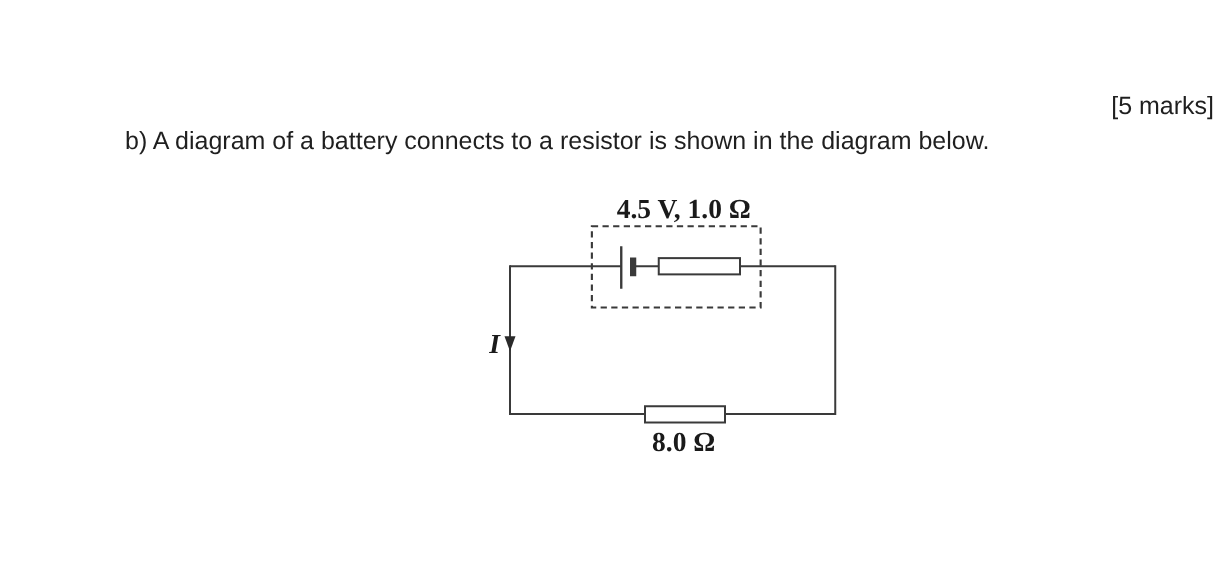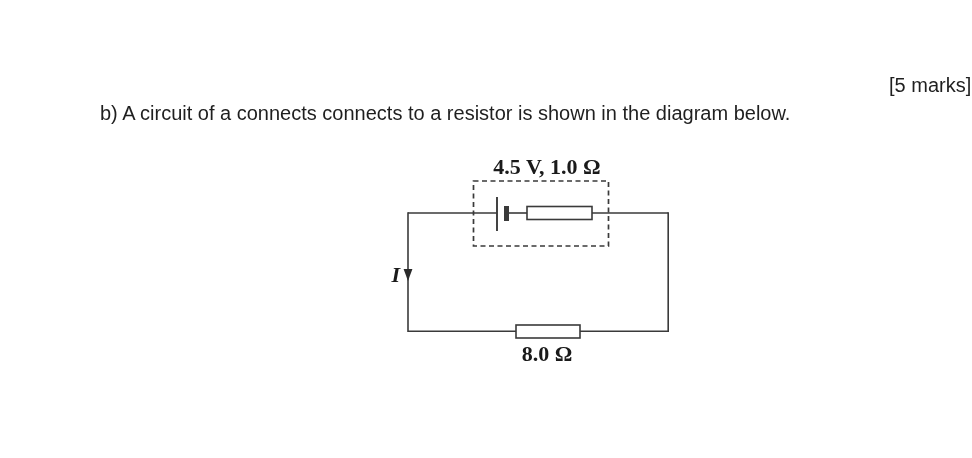--- a/index.html
+++ b/index.html
@@ -72,21 +72,21 @@
     fill: #1a1a1a;
   }
 </style>
 </head>
 <body>
 
 <div class="page">
 
   <div class="txt marks">[5 marks]</div>
 
-  <div class="txt intro">b) A circuit of a connects connects to a resistor is shown in the diagram below.</div>
+  <div class="txt intro">b) A diagram of a battery connects to a resistor is shown in the diagram below.</div>
 
   <svg class="circuit-svg" viewBox="0 0 972 458" xmlns="http://www.w3.org/2000/svg">
 
     <g>
 
       <line class="wire" x1="408" y1="213" x2="497" y2="213"></line>
 
       <line class="wire" x1="507" y1="213" x2="527" y2="213"></line>
 
       <line class="wire" x1="592" y1="213" x2="668.2" y2="213"></line>

